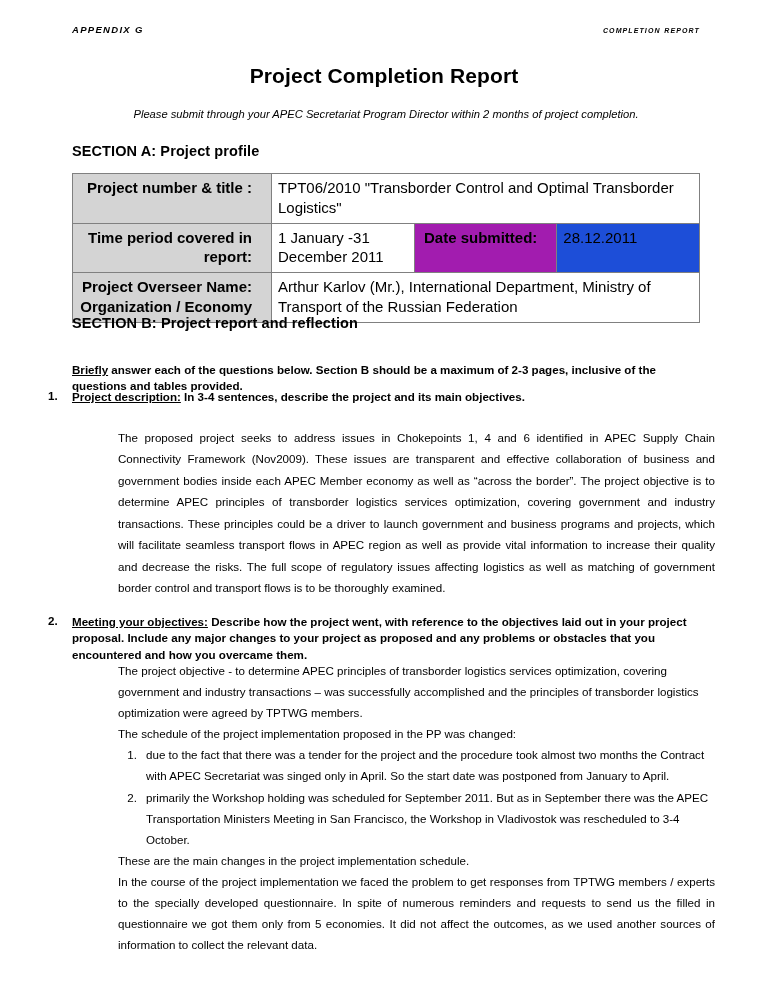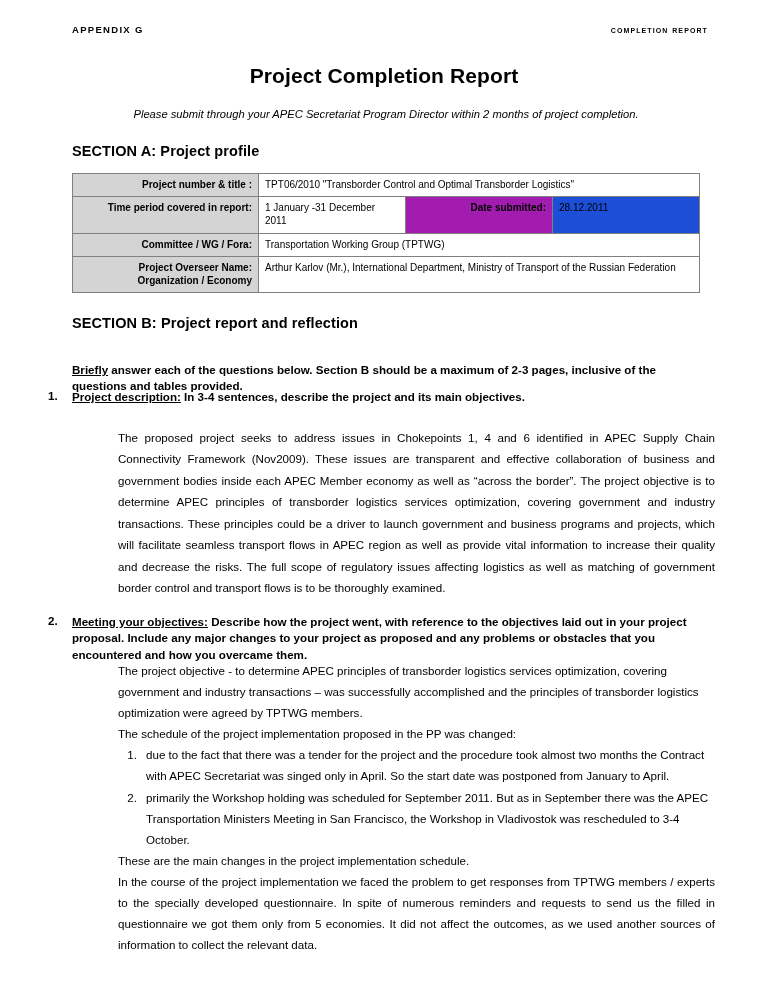--- a/index.html
+++ b/index.html
@@ -21,24 +21,25 @@
     height: 994px;
     padding: 0;
     box-sizing: border-box;
   }
 
   
   .running-header {
     position: absolute;
     top: 24px;
     left: 72px;
-    right: 60px;
+    right: 68px;
     display: flex;
     justify-content: space-between;
     align-items: center;
+    font-style: italic;
   }
   .hdr-left {
     font-size: 9.5px;
     font-weight: bold;
     letter-spacing: 1.3px;
   }
   .hdr-right {
     font-size: 9.5px;
     font-weight: bold;
     letter-spacing: 1.1px;
@@ -89,22 +90,22 @@
   .profile-table {
     position: absolute;
     top: 173px;
     left: 72px;
     width: 628px;
     border-collapse: collapse;
     table-layout: fixed;
   }
   .profile-table td {
     border: 1px solid #808080;
-    padding: 4px 6px 5px 6px;
-    font-size: 10px;
+    padding: 4px 19px 5px 6px;
+    font-size: 15px;
     vertical-align: top;
     line-height: 1.32;
   }
   .profile-table td.lbl {
     background: #d4d4d4;
     font-weight: bold;
     text-align: right;
     width: 173px;
   }
   .profile-table td.lbl-mid {
@@ -227,24 +228,20 @@
         <td class="lbl">Project number &amp; title :</td>
         <td class="val" colspan="3">TPT06/2010 "Transborder Control and Optimal Transborder Logistics"</td>
       </tr>
       <tr>
         <td class="lbl">Time period covered in report:</td>
         <td class="val">1 January -31 December 2011</td>
         <td class="lbl-mid">Date submitted:</td>
         <td class="val-date">28.12.2011</td>
       </tr>
       <tr>
-        <td class="lbl">Committee / WG / Fora:</td>
-        <td class="val" colspan="3">Transportation Working Group (TPTWG)</td>
-      </tr>
-      <tr>
         <td class="lbl">Project Overseer Name: Organization / Economy</td>
         <td class="val" colspan="3">Arthur Karlov (Mr.), International Department, Ministry of Transport of the Russian Federation</td>
       </tr>
     </tbody>
   </table>
 
   <div id="section-b-heading" class="section-heading">SECTION B:  Project report and reflection</div>
 
   <div class="b-intro"><u>Briefly</u><span> answer each of the questions below. Section B should be a maximum of 2-3 pages, inclusive of the questions and tables provided.</span></div>
 

